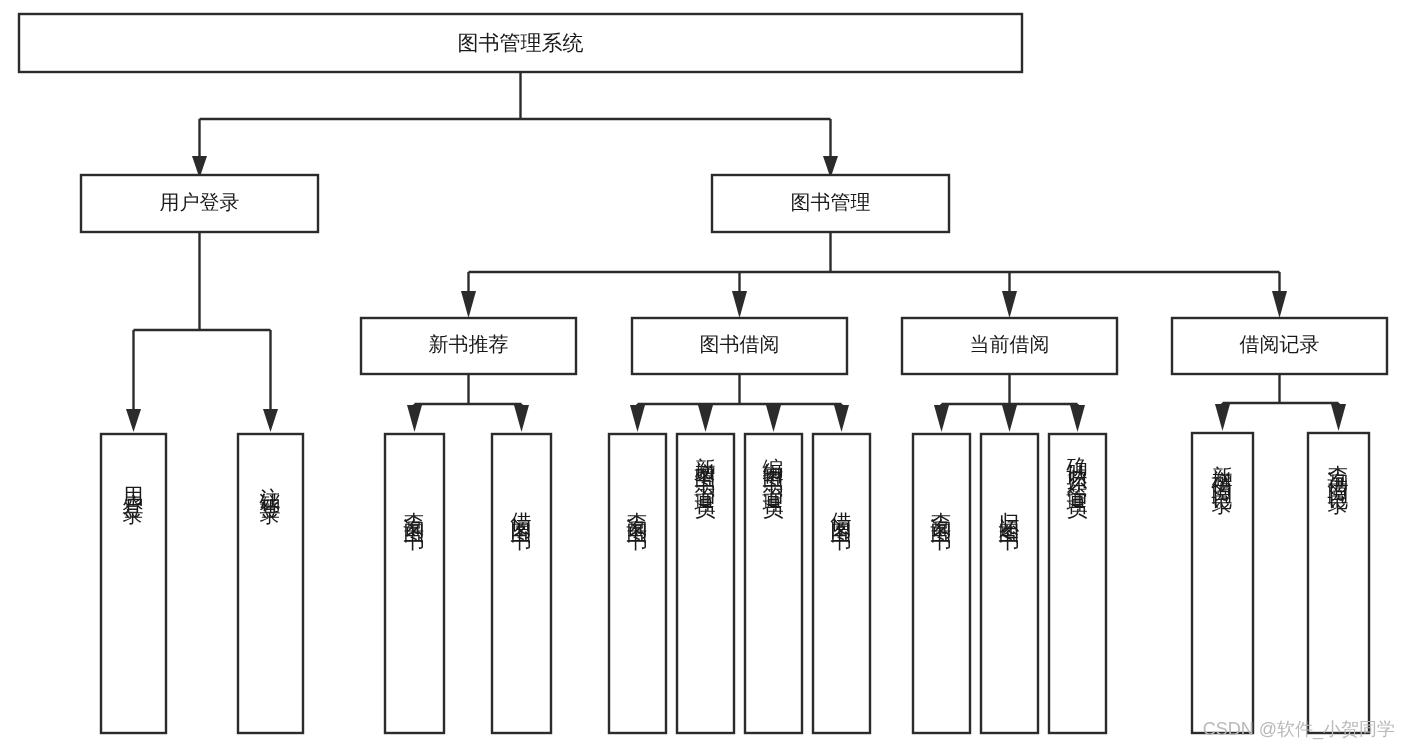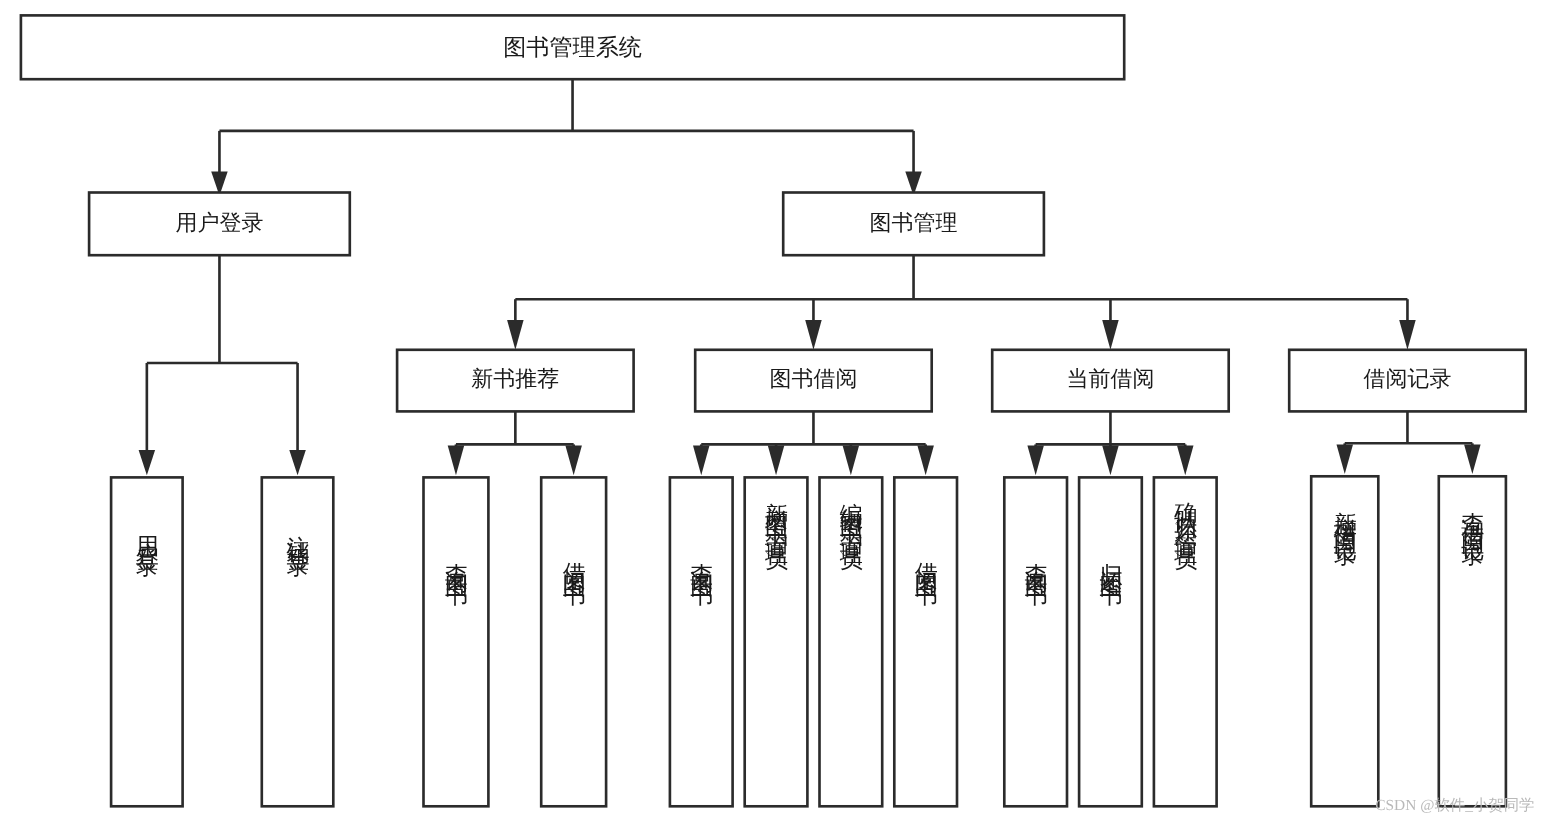--- a/index.html
+++ b/index.html
@@ -47,22 +47,22 @@
     text-anchor: middle;
     dominant-baseline: middle;
   }
   .label-root { font-size: 21px; }
   .label-l1   { font-size: 20px; }
   .label-l2   { font-size: 20px; }
   .watermark {
     position: absolute;
     right: 10px;
     bottom: 6px;
-    font-family: Liberation Serif, serif;
-    font-size: 14px;
+    font-family: Liberation Sans, sans-serif;
+    font-size: 18px;
     color: #b9b9b9;
     white-space: nowrap;
     user-select: none;
   }
 </style>
 </head>
 <body>
 
 <div id="diagram-root">
 

